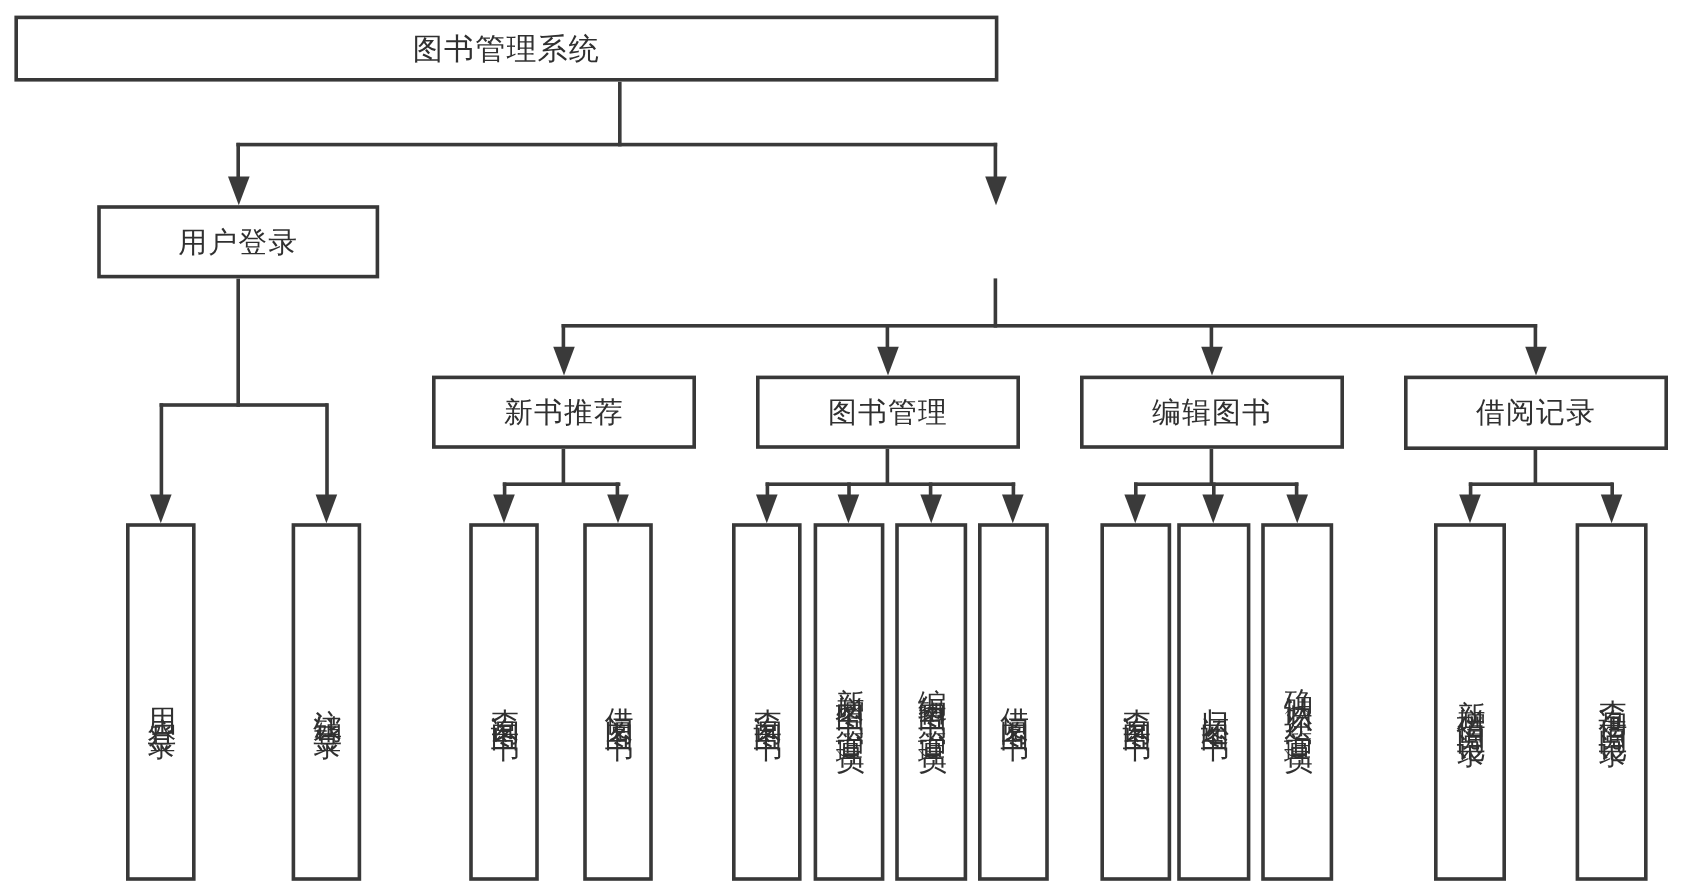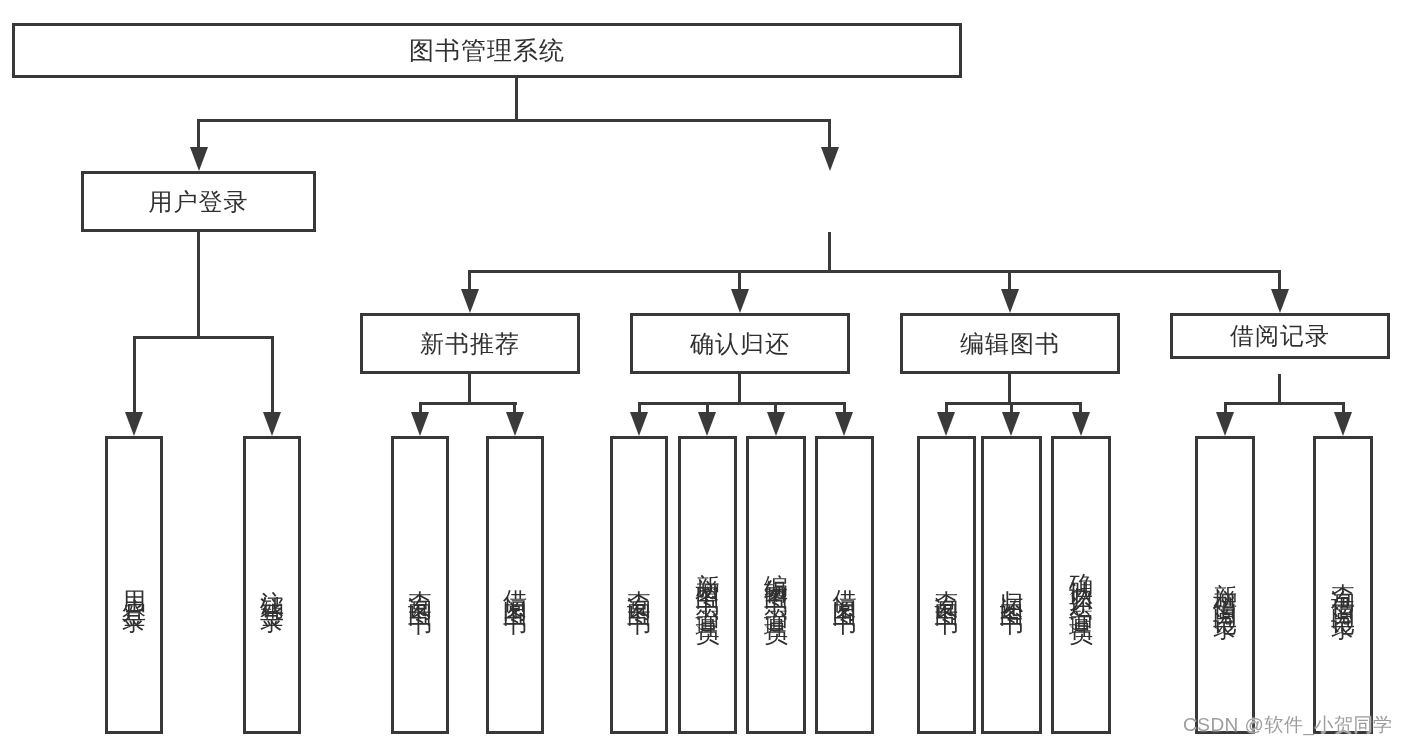--- a/index.html
+++ b/index.html
@@ -106,32 +106,32 @@
   <div class="arrow" style="left:1002px;top:412px;"></div>
   <div class="arrow" style="left:1072px;top:412px;"></div>
 
   <div class="line" style="left:1278px;top:374px;width:3px;height:31px;"></div>
   <div class="line" style="left:1224px;top:402px;width:120px;height:3px;"></div>
   <div class="line" style="left:1224px;top:402px;width:3px;height:12px;"></div>
   <div class="line" style="left:1342px;top:402px;width:3px;height:12px;"></div>
   <div class="arrow" style="left:1216px;top:412px;"></div>
   <div class="arrow" style="left:1334px;top:412px;"></div>
 
-  <div class="box hbox rootbox" style="left:12px;top:23px;width:950px;height:55px;">图书管理系统</div>
+  <div class="box hbox rootbox" style="left:12px;top:13px;width:820px;height:55px;">图书管理系统</div>
 
   <div class="box hbox" style="left:81px;top:171px;width:235px;height:61px;">用户登录</div>
 
 
   <div class="box hbox" style="left:360px;top:313px;width:220px;height:61px;">新书推荐</div>
 
-  <div class="box hbox" style="left:630px;top:313px;width:220px;height:61px;">确认归还</div>
+  <div class="box hbox" style="left:630px;top:313px;width:220px;height:61px;">图书管理</div>
 
   <div class="box hbox" style="left:900px;top:313px;width:220px;height:61px;">编辑图书</div>
 
-  <div class="box hbox" style="left:1170px;top:313px;width:220px;height:46px;">借阅记录</div>
+  <div class="box hbox" style="left:1170px;top:313px;width:220px;height:62px;">借阅记录</div>
 
   <div class="box vbox" style="left:105px;top:436px;width:58px;height:298px;">
     <span class="vtext">用户登录</span>
   </div>
   <div class="box vbox" style="left:243px;top:436px;width:58px;height:298px;">
     <span class="vtext">注销登录</span>
   </div>
 
   <div class="box vbox" style="left:391px;top:436px;width:58px;height:298px;">
     <span class="vtext">查询图书</span>
@@ -163,15 +163,14 @@
     <span class="vtext">确认归还（管理员）</span>
   </div>
 
   <div class="box vbox" style="left:1195px;top:436px;width:60px;height:298px;">
     <span class="vtext">新增借阅记录</span>
   </div>
   <div class="box vbox" style="left:1313px;top:436px;width:60px;height:298px;">
     <span class="vtext">查询借阅记录</span>
   </div>
 
-  <div class="watermark">CSDN @软件_小贺同学</div>
 
 </div>
 
 </body></html>

